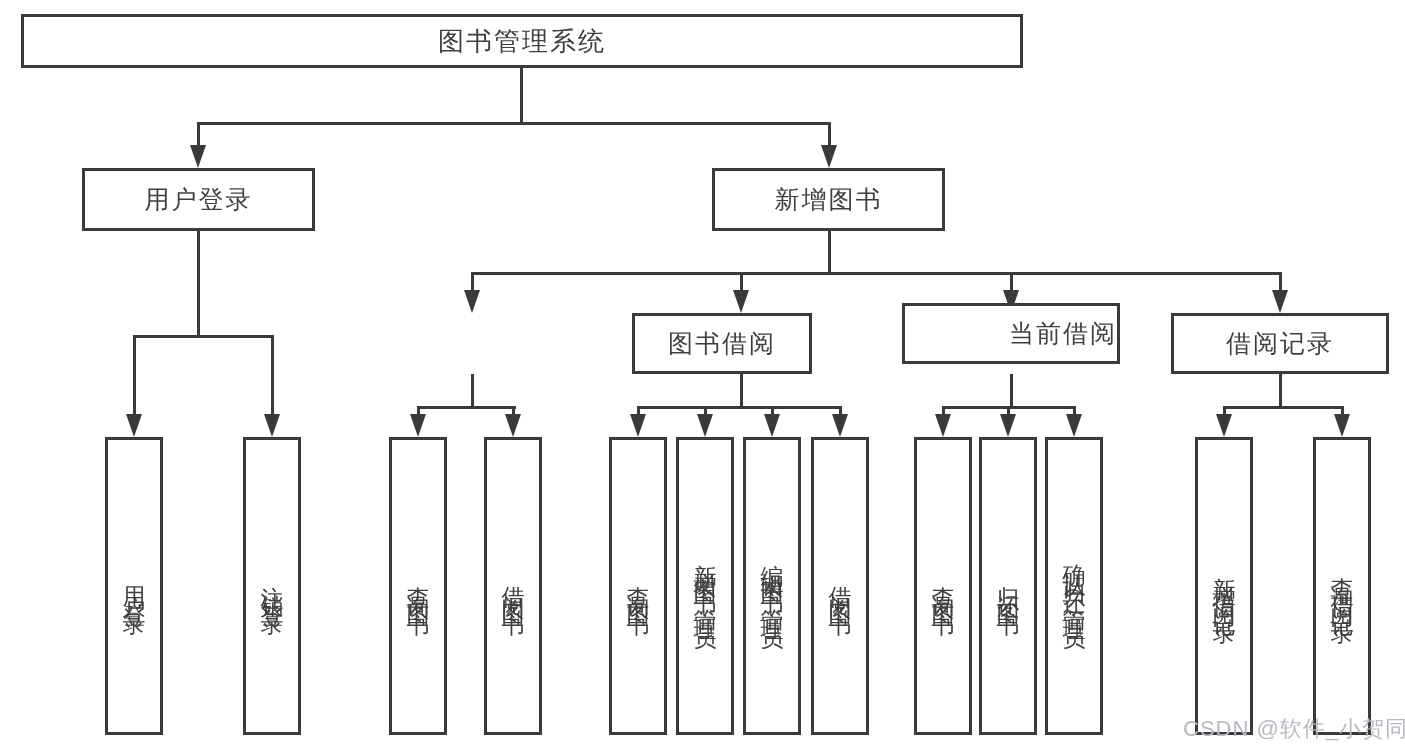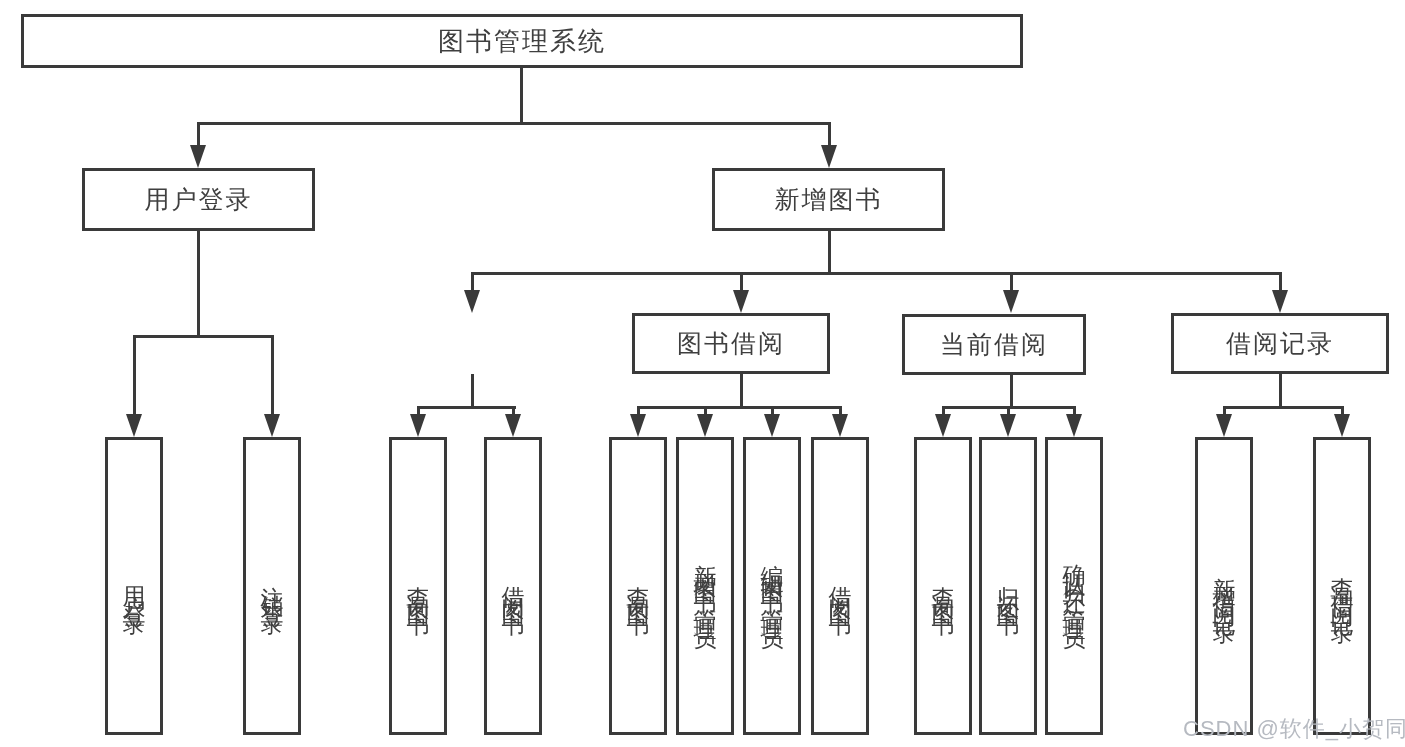--- a/index.html
+++ b/index.html
@@ -133,25 +133,25 @@
 
   <div class="node h-node" style="left:82px;top:168px;width:233px;height:63px;">
     <span>用户登录</span>
   </div>
 
   <div class="node h-node" style="left:712px;top:168px;width:233px;height:63px;">
     <span>新增图书</span>
   </div>
 
 
-  <div class="node h-node" style="left:632px;top:313px;width:198px;height:61px;">
+  <div class="node h-node" style="left:632px;top:313px;width:180px;height:61px;">
     <span>图书借阅</span>
   </div>
 
-  <div class="node h-node" style="left:902px;top:314px;width:184px;height:61px;">
+  <div class="node h-node" style="left:902px;top:303px;width:218px;height:61px;justify-content:flex-end;">
     <span>当前借阅</span>
   </div>
 
   <div class="node h-node" style="left:1171px;top:313px;width:218px;height:61px;">
     <span>借阅记录</span>
   </div>
 
   <div class="leaf" style="left:105px;">
     <span class="vtext">用户登录</span>
   </div>

